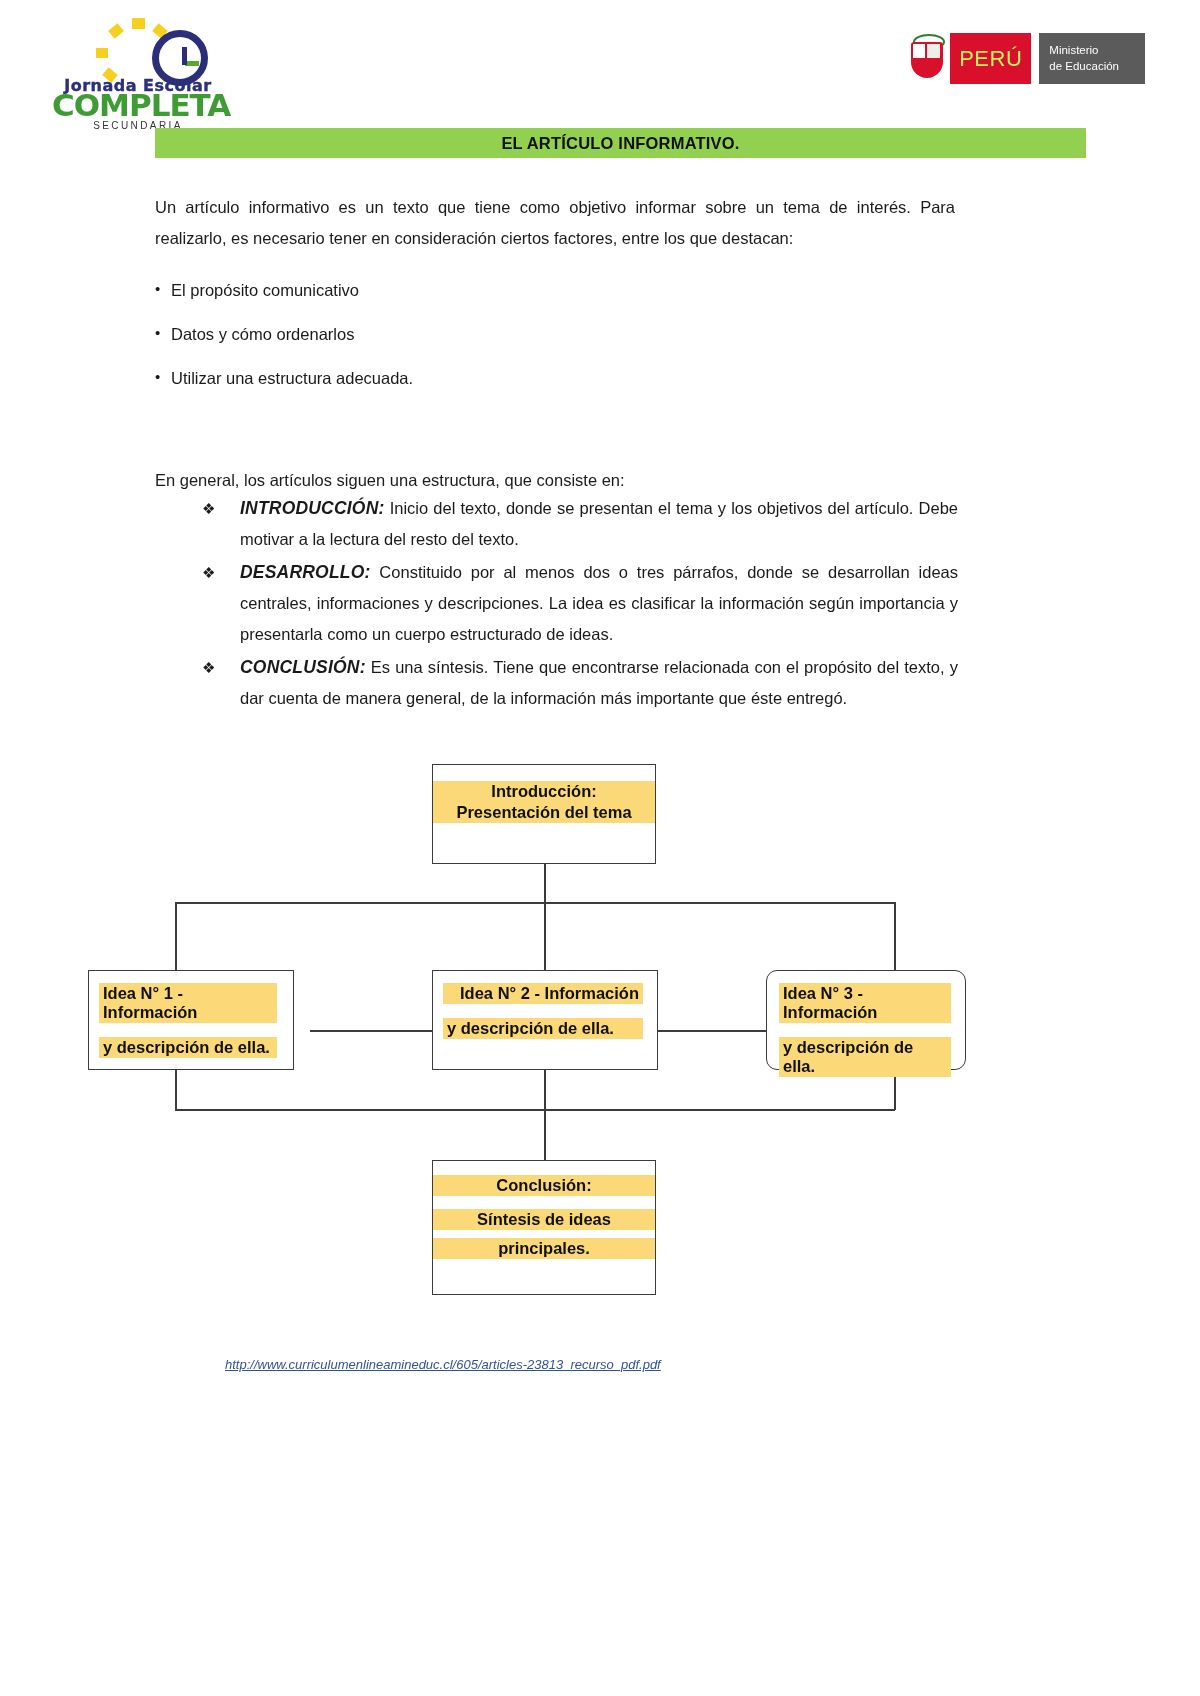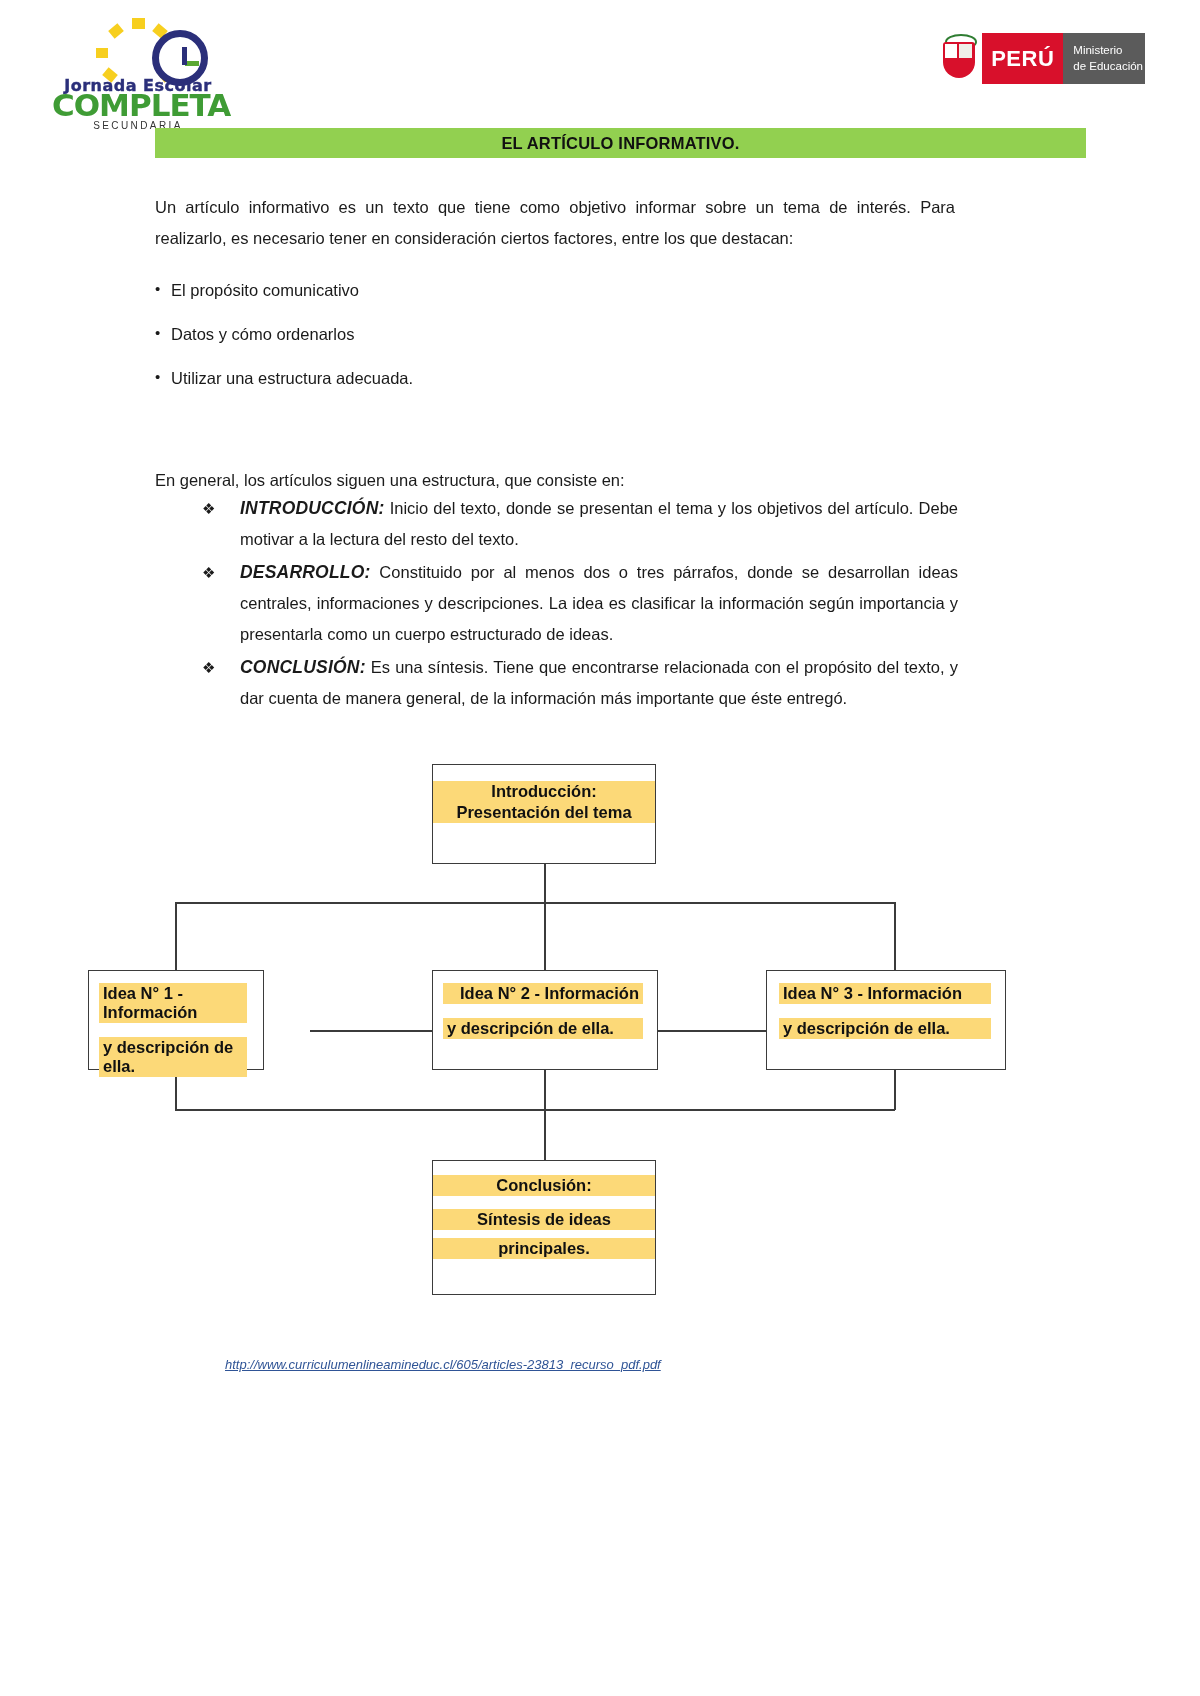--- a/index.html
+++ b/index.html
@@ -32,24 +32,24 @@
       font-size:10px;font-weight:normal;color:#333;letter-spacing:2.4px;}
 
   .logo-minedu{position:absolute;right:55px;top:33px;height:51px;display:flex;align-items:stretch;}
   .escudo{width:40px;height:51px;position:relative;margin-right:3px;}
   .escudo .shield{position:absolute;left:4px;top:9px;width:32px;height:36px;
       background:#d8102b;border-radius:3px 3px 16px 16px;}
   .escudo .shield:before{content:"";position:absolute;left:2px;top:2px;width:12px;height:14px;background:#ffffff;}
   .escudo .shield:after{content:"";position:absolute;left:16px;top:2px;width:13px;height:14px;background:#efefe8;}
   .escudo .wreath{position:absolute;left:6px;top:1px;width:28px;height:12px;
       border:2px solid #2f7d32;border-radius:50%;border-bottom-color:transparent;}
-  .peru-box{background:#d8102b;color:#ffffff;font-weight:bold;font-size:22px;
+  .peru-box{background:#d8102b;color:#bef264;font-weight:normal;font-size:22px;
       display:flex;align-items:center;padding:0 9px;letter-spacing:.5px;}
   .min-box{background:#5b5b5b;color:#fff;font-size:11.5px;line-height:1.35;
-      display:flex;flex-direction:column;justify-content:center;padding:0 2px 0 10px;}
+      display:flex;flex-direction:column;justify-content:center;padding:0 26px 0 10px;margin-left:8px;}
 
   
   .title-bar{position:absolute;left:155px;top:128px;width:931px;height:30px;
       background:#92d050;display:flex;align-items:center;justify-content:center;}
   .title-bar span{font-size:16.5px;font-weight:bold;color:#111;letter-spacing:.2px;}
 
   .para{position:absolute;font-size:16.5px;line-height:31px;color:#1b1b1b;
       text-align:justify;}
   #p-intro{left:155px;top:175px;width:800px;}
   .bullets{position:absolute;left:155px;top:277px;width:700px;}
@@ -159,37 +159,37 @@
     <div class="line lh" style="left:175px;top:379px;width:720px;"></div>
     <div class="line lv" style="left:544px;top:379px;height:52px;"></div>
 
     <div class="node" style="left:432px;top:34px;width:224px;height:100px;">
       <div class="inner" style="top:16px;">
         <span class="hl">Introducción:</span>
         <span class="hl">Presentación del tema</span>
       </div>
     </div>
 
-    <div class="node" style="left:88px;top:240px;width:176px;height:100px;">
+    <div class="node" style="left:88px;top:240px;width:206px;height:100px;">
       <div class="inner" style="top:12px;left:10px;right:16px;">
         <span class="hl" style="text-align:left;">Idea N° 1 - Información</span>
         <span style="display:block;height:14px;"></span>
         <span class="hl" style="text-align:left;">y descripción de ella.</span>
       </div>
     </div>
 
     <div class="node" style="left:432px;top:240px;width:226px;height:100px;">
       <div class="inner" style="top:12px;left:10px;right:14px;">
         <span class="hl" style="text-align:right;">Idea N° 2 -  Información</span>
         <span style="display:block;height:14px;"></span>
         <span class="hl" style="text-align:left;">y descripción de ella.</span>
       </div>
     </div>
 
-    <div class="node" style="left:766px;top:240px;width:240px;height:100px;">
+    <div class="node" style="left:766px;top:240px;width:200px;height:100px;border-radius:11px;">
       <div class="inner" style="top:12px;left:12px;right:14px;">
         <span class="hl" style="text-align:left;">Idea N° 3 - Información</span>
         <span style="display:block;height:14px;"></span>
         <span class="hl" style="text-align:left;">y descripción de ella.</span>
       </div>
     </div>
 
     <div class="node" style="left:432px;top:430px;width:224px;height:135px;">
       <div class="inner" style="top:14px;">
         <span class="hl">Conclusión:</span>

